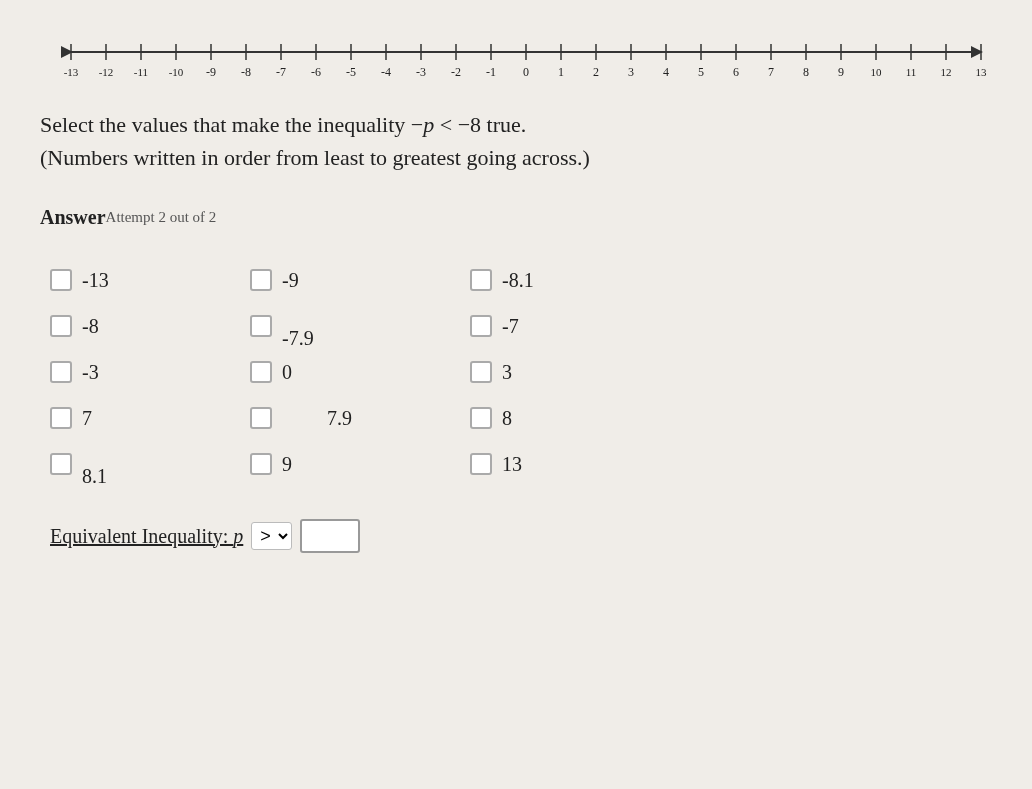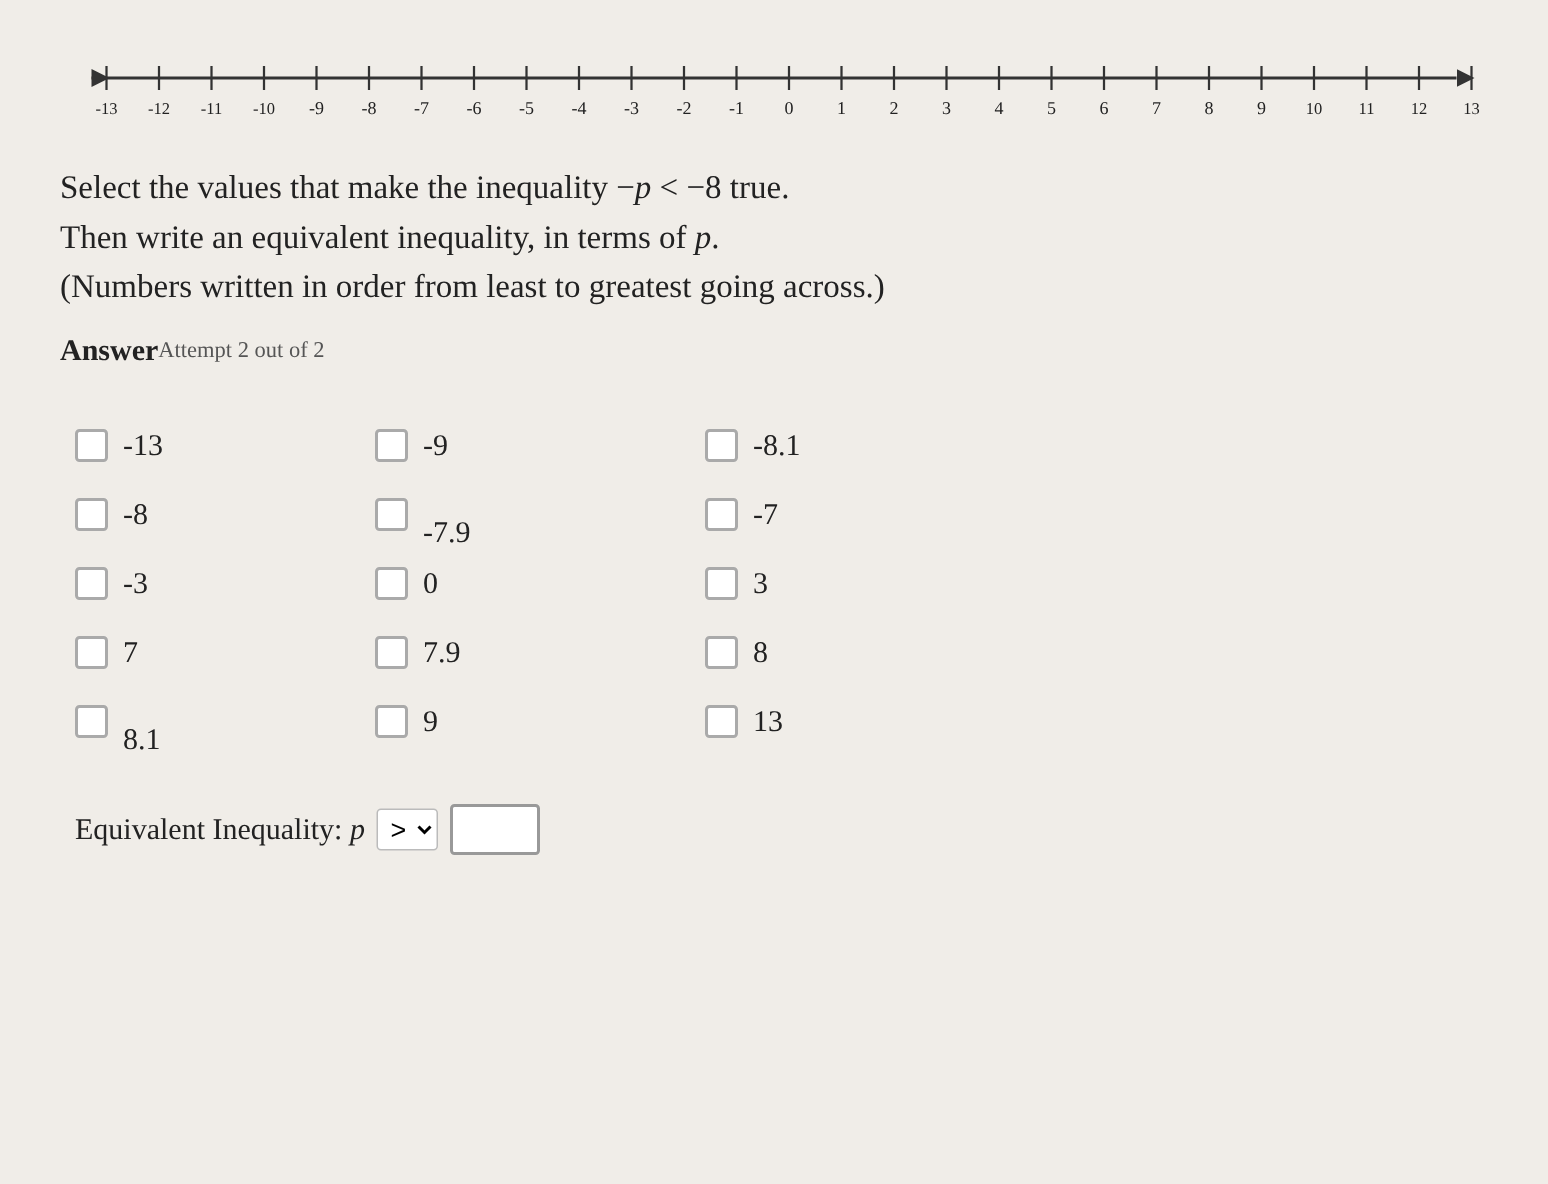--- a/index.html
+++ b/index.html
@@ -23,21 +23,21 @@
     .number-line-svg {
       display: block;
       width: 100%;
       height: 50px;
     }
 
     
     .instructions {
       font-size: 22px;
       line-height: 1.5;
-      margin-bottom: 16px;
+      margin-bottom: 32px;
       font-style: normal;
     }
 
     .instructions em {
       font-style: italic;
     }
 
     
     .answer-row {
       display: flex;
@@ -95,20 +95,21 @@
     .equiv-row {
       display: flex;
       align-items: center;
       gap: 8px;
       font-size: 20px;
       margin-left: 10px;
     }
 
     .equiv-text {
       font-size: 20px;
+      text-decoration: underline;
     }
 
     .equiv-text em {
       font-style: italic;
     }
 
     .equiv-select {
       font-size: 18px;
       border: 1px solid #bbb;
       background: white;
@@ -197,21 +198,20 @@
         <line x1="905" y1="14" x2="905" y2="30" stroke="#333" stroke-width="1.5"></line>
         <text x="905" y="46" text-anchor="middle" font-size="11" fill="#222" font-family="Georgia, serif">12</text>
         <line x1="940" y1="14" x2="940" y2="30" stroke="#333" stroke-width="1.5"></line>
         <text x="940" y="46" text-anchor="middle" font-size="11" fill="#222" font-family="Georgia, serif">13</text>
       </g>
   </svg>
 </div>
 
 <div class="instructions">
   <div>Select the values that make the inequality −<em>p</em> &lt; −8 true.</div>
-  <div>Then write an equivalent inequality, in terms of <em>p</em>.</div>
   <div>(Numbers written in order from least to greatest going across.)</div>
 </div>
 
 <div class="answer-row">
   <span class="answer-label">Answer</span>
   <span class="attempt-text">Attempt 2 out of 2</span>
 </div>
 
 <div class="checkbox-grid" id="checkbox-grid">
 <div class="checkbox-item">
@@ -249,21 +249,21 @@
     <div class="checkbox-item">
       <input type="checkbox" value="3" style="">
       <label style="cursor: pointer;">3</label>
     </div>
     <div class="checkbox-item">
       <input type="checkbox" value="7" style="">
       <label style="cursor: pointer;">7</label>
     </div>
     <div class="checkbox-item">
       <input type="checkbox" value="7.9" style="">
-      <label style="cursor: pointer;">7.9</label>
+      <label style="cursor: pointer; margin-left: 45px;">7.9</label>
     </div>
     <div class="checkbox-item">
       <input type="checkbox" value="8" style="">
       <label style="cursor: pointer;">8</label>
     </div>
     <div class="checkbox-item">
       <input type="checkbox" value="8.1" style="">
       <label style="cursor: pointer; margin-top: 24px;">8.1</label>
     </div>
     <div class="checkbox-item">

